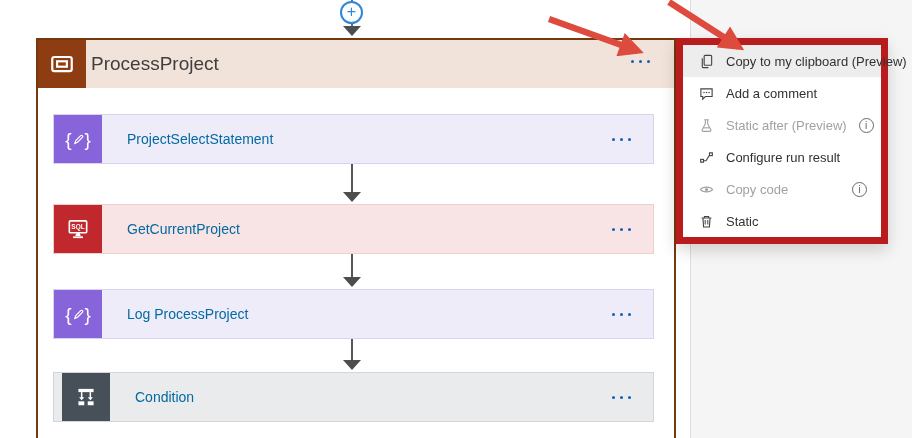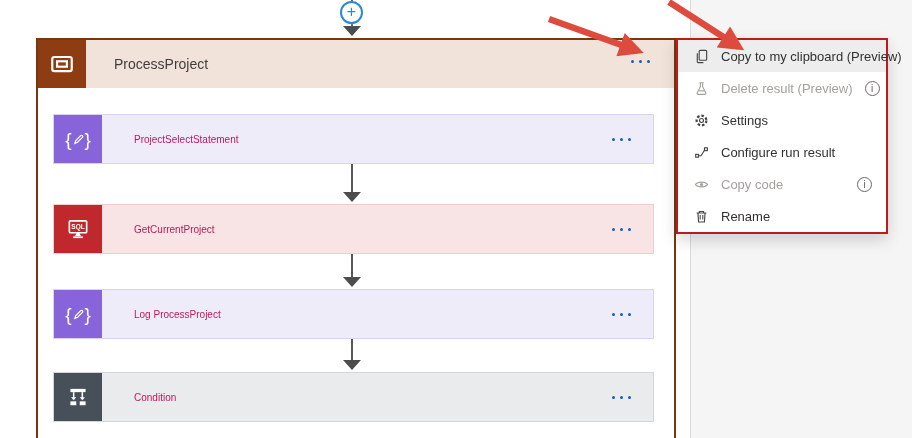--- a/index.html
+++ b/index.html
@@ -21,51 +21,51 @@
   .insert-btn { position:absolute; left:340px; top:1px; width:23px; height:23px; border-radius:50%;
     background:#fff; border:2px solid #2b88d8; color:#2b88d8; font-size:16px; line-height:18px;
     text-align:center; z-index:2; cursor:pointer; font-weight:400; }
 
   
   .scope { position:absolute; left:36px; top:38px; width:640px; height:400px;
     border:2px solid #76380e; border-bottom:none; background:#fff; z-index:1; }
   .scope-header { height:48px; background:#f2e3da; display:flex; align-items:center; cursor:pointer; }
   .scope-icon { width:48px; height:48px; background:#8e3d12; flex:none;
     display:flex; align-items:center; justify-content:center; }
-  .scope-title { margin-left:28px; font-size:14px; color:#3f3e3c;text-align:center; }
+  .scope-title { margin-left:5px; font-size:19px; color:#3f3e3c;text-align:center; }
   .scope-dots { position:absolute; right:24px; top:20px; }
 
   
   .dots { display:flex; gap:5px; cursor:pointer; }
   .dots i { width:3px; height:3px; border-radius:50%; background:#1160b7; display:block; }
 
   
   .card { position:absolute; left:15px; width:601px; height:50px; display:flex;
     align-items:center; border:1px solid rgba(90,90,120,0.18); cursor:pointer; }
   .card-icon { width:48px; height:48px; flex:none; display:flex; align-items:center; justify-content:center; }
-  .card-title { margin-left:32px; font-size:10px; color:#be185d; }
+  .card-title { margin-left:25px; font-size:14px; color:#0369a1; }
   .card-dots { margin-left:auto; margin-right:22px; }
   .card-compose { background:#efecfa; border-color:#d9d3f2; }
   .card-compose .card-icon { background:#8764d9; }
   .card-sql { background:#f8e4e4; border-color:#ecd0d0; }
   .card-sql .card-icon { background:#c1282e; }
   .card-cond { background:#e9ebec; border-color:#d3d6d8; }
   .card-cond .card-icon { background:#475059; }
-  .pos-1 { top:74px; } .pos-2 { top:164px; } .pos-3 { top:249px; } .pos-4 { top:332px; }
+  .pos-1 { top:74px; } .pos-2 { top:164px; } .pos-3 { top:249px; } .pos-4 { top:332px;padding-left:8px; }
 
   
   .conn { position:absolute; left:313px; width:2px; background:#565656; }
   .conn-a { top:124px; height:30px; } .conn-b { top:214px; height:25px; } .conn-c { top:299px; height:23px; }
   .head-a { left:305px; top:152px; } .head-b { left:305px; top:237px; } .head-c { left:305px; top:320px; }
 
   .brace { color:#fff; font-size:19px; font-weight:400; line-height:1; }
 
   
   .menu { position:absolute; left:676px; top:38px; width:212px; background:#fff;
-    border:2px solid #b91c1c; box-shadow:0 6px 15px rgba(0,0,0,0.16); z-index:10; }
+    border:7px solid #b91c1c; box-shadow:0 6px 15px rgba(0,0,0,0.16); z-index:10; }
   .menu-item { height:32px; display:flex; align-items:center; padding:0 14px 0 15px; gap:12px;
     font-size:13px; color:#323130; cursor:pointer; white-space:nowrap; }
   .menu-item.hovered { background:#ededed; }
   .menu-item.disabled { color:#a3a19d; cursor:default; }
   .mi-icon { width:16px; height:16px; flex:none; display:flex; align-items:center; justify-content:center; }
   .info-btn { margin-left:auto; width:15px; height:15px; flex:none; border:1px solid #6b6966;
     border-radius:50%; color:#5e5c5a; font-size:10px; line-height:13px; text-align:center;
     font-style:normal; cursor:pointer; }
 
   
@@ -181,41 +181,43 @@
     <span class="mi-icon">
       <svg width="15" height="15" viewBox="0 0 16 16">
         <rect x="5.5" y="1.5" width="8" height="10.5" rx="1" fill="none" stroke="#444" stroke-width="1.2"></rect>
         <path d="M3.5 4.5 v9.2 a0.8 0.8 0 0 0 0.8 0.8 H10" fill="none" stroke="#444" stroke-width="1.2"></path>
       </svg>
     </span>
     <span>Copy to my clipboard (Preview)</span>
   </div>
 
 
+  <div class="menu-item">
+    <span class="mi-icon">
+      <svg width="15" height="15" viewBox="0 0 16 16">
+        <path d="M2 3 h12 v8.2 h-7.2 L4 14 v-2.8 H2z" fill="none" stroke="#444" stroke-width="1.2"></path>
+        <circle cx="5.3" cy="7" r="0.8" fill="#444"></circle>
+        <circle cx="8" cy="7" r="0.8" fill="#444"></circle>
+        <circle cx="10.7" cy="7" r="0.8" fill="#444"></circle>
+      </svg>
+    </span>
+    <span>Add a comment</span>
+  </div>
 
   <div class="menu-item disabled">
     <span class="mi-icon">
       <svg width="15" height="15" viewBox="0 0 16 16">
         <path d="M5.6 1.8 h4.8 M6.8 1.8 v4.3 L3.4 12.6 a1.2 1.2 0 0 0 1.1 1.7 h7 a1.2 1.2 0 0 0 1.1-1.7 L9.2 6.1 V1.8" fill="none" stroke="#a3a19d" stroke-width="1.2"></path>
         <path d="M4.6 10.5 h6.8" stroke="#a3a19d" stroke-width="1.2"></path>
       </svg>
     </span>
-    <span>Delete result (Preview)</span>
+    <span>Static after (Preview)</span>
     <i class="info-btn">i</i>
   </div>
 
-  <div class="menu-item">
-    <span class="mi-icon">
-      <svg width="15" height="15" viewBox="0 0 16 16">
-        <circle cx="8" cy="8" r="5.2" fill="none" stroke="#444" stroke-width="2.4" stroke-dasharray="2.7 2.05"></circle>
-        <circle cx="8" cy="8" r="2.1" fill="none" stroke="#444" stroke-width="1.2"></circle>
-      </svg>
-    </span>
-    <span>Settings</span>
-  </div>
 
   <div class="menu-item">
     <span class="mi-icon">
       <svg width="15" height="15" viewBox="0 0 16 16">
         <path d="M4.5 11.5 h3 l4-6.5" fill="none" stroke="#444" stroke-width="1.2"></path>
         <rect x="1.8" y="10" width="3" height="3" fill="none" stroke="#444" stroke-width="1.2"></rect>
         <rect x="11.2" y="3" width="3" height="3" fill="none" stroke="#444" stroke-width="1.2"></rect>
       </svg>
     </span>
     <span>Configure run result</span>
@@ -232,21 +234,21 @@
     <i class="info-btn">i</i>
   </div>
 
   <div class="menu-item">
     <span class="mi-icon">
       <svg width="15" height="15" viewBox="0 0 16 16">
         <path d="M2.8 4.2 h10.4 M5.8 4.2 V2.6 h4.4 v1.6 M4.2 4.2 l0.7 9.6 h6.2 l0.7-9.6" fill="none" stroke="#444" stroke-width="1.2"></path>
         <path d="M6.6 6.5 v4.8 M9.4 6.5 v4.8" stroke="#444" stroke-width="1.1"></path>
       </svg>
     </span>
-    <span>Rename</span>
+    <span>Static</span>
   </div>
 </div>
 
 <svg class="annot">
   <defs>
     <marker id="ah" viewBox="0 0 10 10" refX="7.5" refY="5" markerWidth="4" markerHeight="3.8" orient="auto">
       <path d="M0 0 L10 5 L0 10 z" fill="#dc4b3e"></path>
     </marker>
   </defs>
   <line x1="549" y1="19" x2="638" y2="51" stroke="#dc4b3e" stroke-width="6.5" marker-end="url(#ah)"></line>

